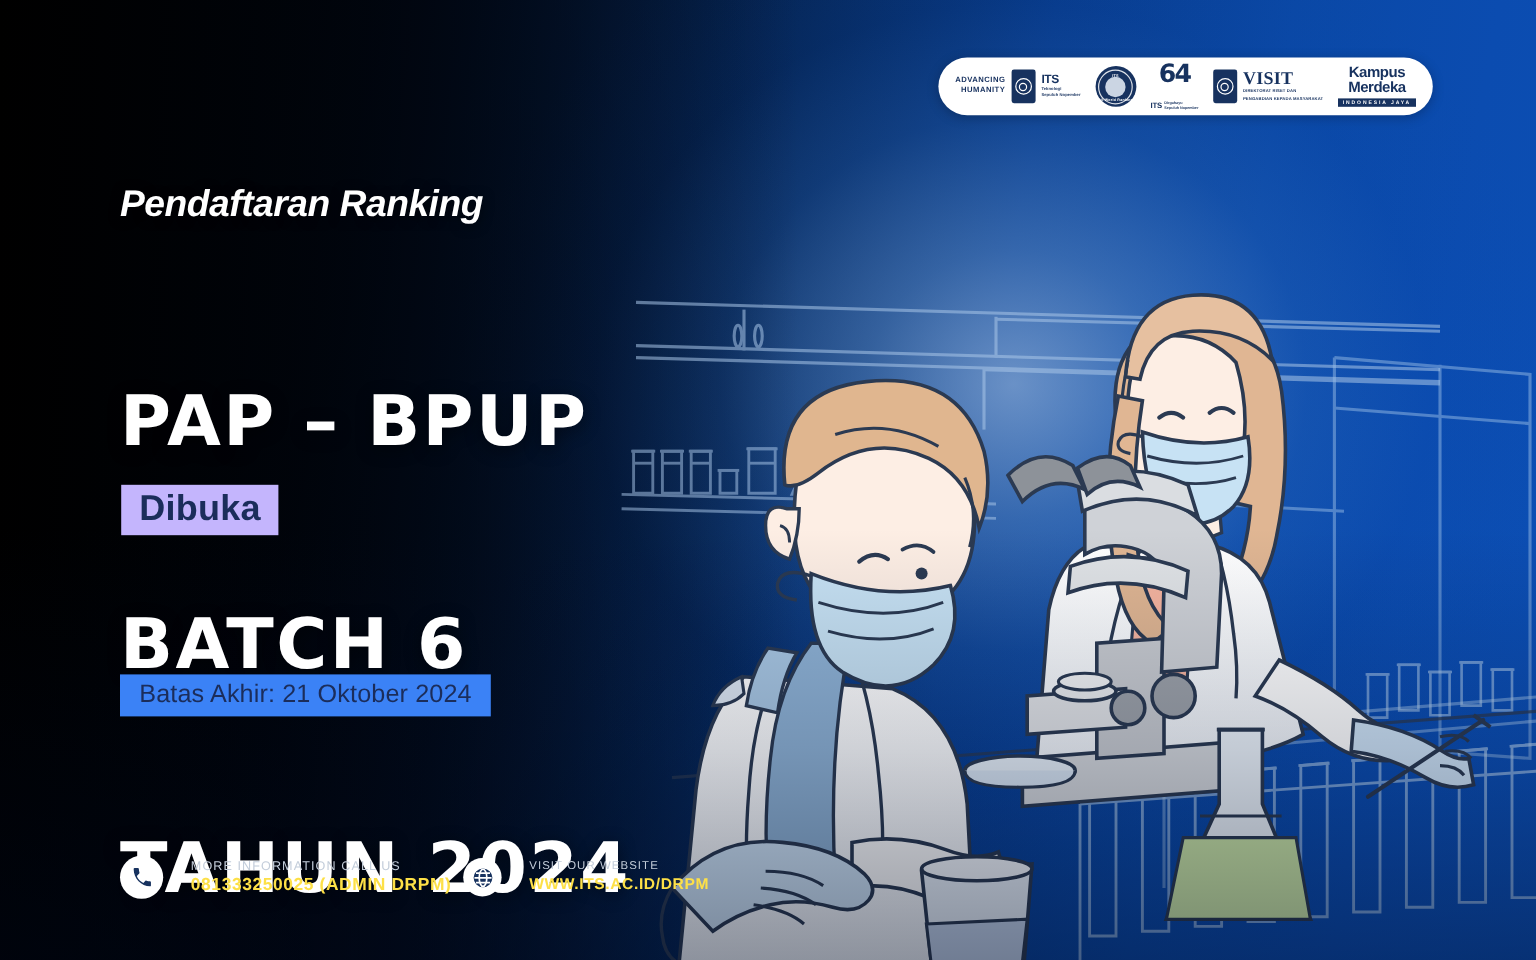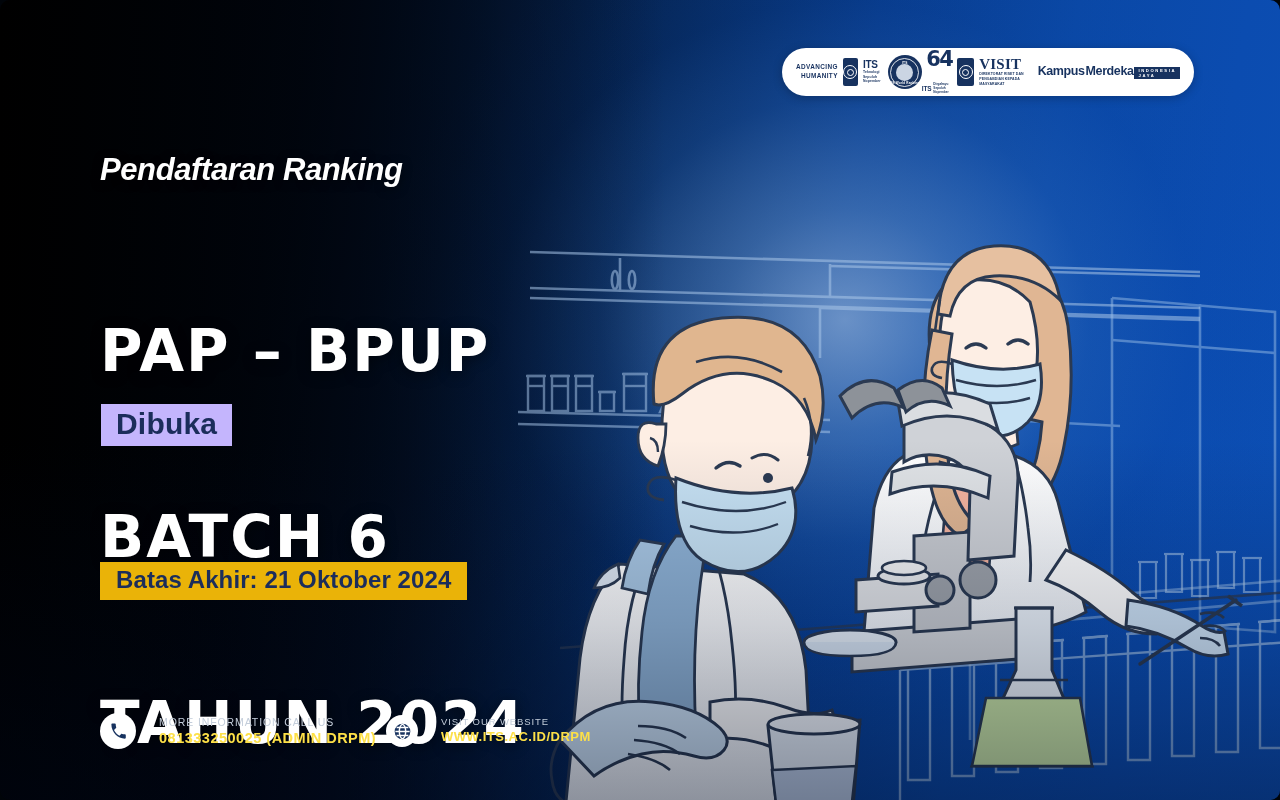--- a/index.html
+++ b/index.html
@@ -4,21 +4,20 @@
 <style>
   * { margin:0; padding:0; box-sizing:border-box; }
   html,body { width:1280px; height:800px; overflow:hidden; background:#000409; }
   body { font-family:"Liberation Sans", sans-serif; }
 
   #banner {
     position:relative;
     width:1280px; height:800px;
     overflow:hidden;
     background:#02060e;
-    border-radius:10px;
   }
 
   
   .bg-base {
     position:absolute; inset:0;
     background:
       linear-gradient(100deg,
         #000000 0%,
         #000508 10%,
         #020a18 22%,
@@ -118,21 +117,21 @@
   .lg-64 { flex-direction:column; align-items:center; justify-content:center; gap:14px; }
   .lg-64 .num { font-size:21px; font-weight:900; color:#17325f; letter-spacing:-1.6px; line-height:.9; font-family:"DejaVu Sans", sans-serif; }
   .lg-64 .sub { display:flex; align-items:center; gap:2px; }
   .lg-64 .sub .s1 { font-size:6.5px; font-weight:800; color:#17325f; letter-spacing:-.2px; }
   .lg-64 .sub .s2 { font-size:3.1px; font-weight:600; color:#17325f; line-height:1.3; }
 
   .lg-drpm { gap:5px; }
   .drpm-txt .d1 { font-size:15px; font-weight:700; color:#17325f; line-height:1; letter-spacing:.2px; font-family:"Liberation Serif", serif; }
   .drpm-txt .d2 { font-size:3.5px; font-weight:600; color:#17325f; line-height:1.45; letter-spacing:.1px; }
 
-  .lg-km { flex-direction:row; align-items:center; justify-content:center; gap:1px; }
+  .lg-km { flex-direction:column; align-items:center; justify-content:center; gap:1px; }
   .km-1 { font-size:12.5px; font-weight:800; color:#17325f; line-height:.95; letter-spacing:-.4px; }
   .km-2 { font-size:12.5px; font-weight:800; color:#17325f; line-height:.95; letter-spacing:-.4px; }
   .km-3 {
     background:#17325f; color:#fff; font-size:4.2px; font-weight:700;
     letter-spacing:1.6px; padding:1px 4px; margin-top:1.5px;
   }
 
   
   .eyebrow {
     position:absolute; left:100px; top:152px;
@@ -155,22 +154,22 @@
 
   .badge-open {
     position:absolute; left:101px; top:404px;
     background:#c4b5fd; color:#1b2d5b;
     font-size:30px; font-weight:700;
     padding:5px 15px 7px 15px;
     letter-spacing:.2px; line-height:1;
   }
   .badge-deadline {
     position:absolute; left:100px; top:562px;
-    background:#eab308; color:#1b2d5b;
-    font-size:24px; font-weight:700;
+    background:#3b82f6; color:#1b2d5b;
+    font-size:21px; font-weight:400;
     padding:6px 16px 8px 16px;
     letter-spacing:.1px; line-height:1;
   }
 
   
   .contact {
     position:absolute; display:flex; align-items:center; gap:23px;
   }
   .contact.call { left:100px; top:713px; }
   .contact.web  { left:386px; top:715px; }

